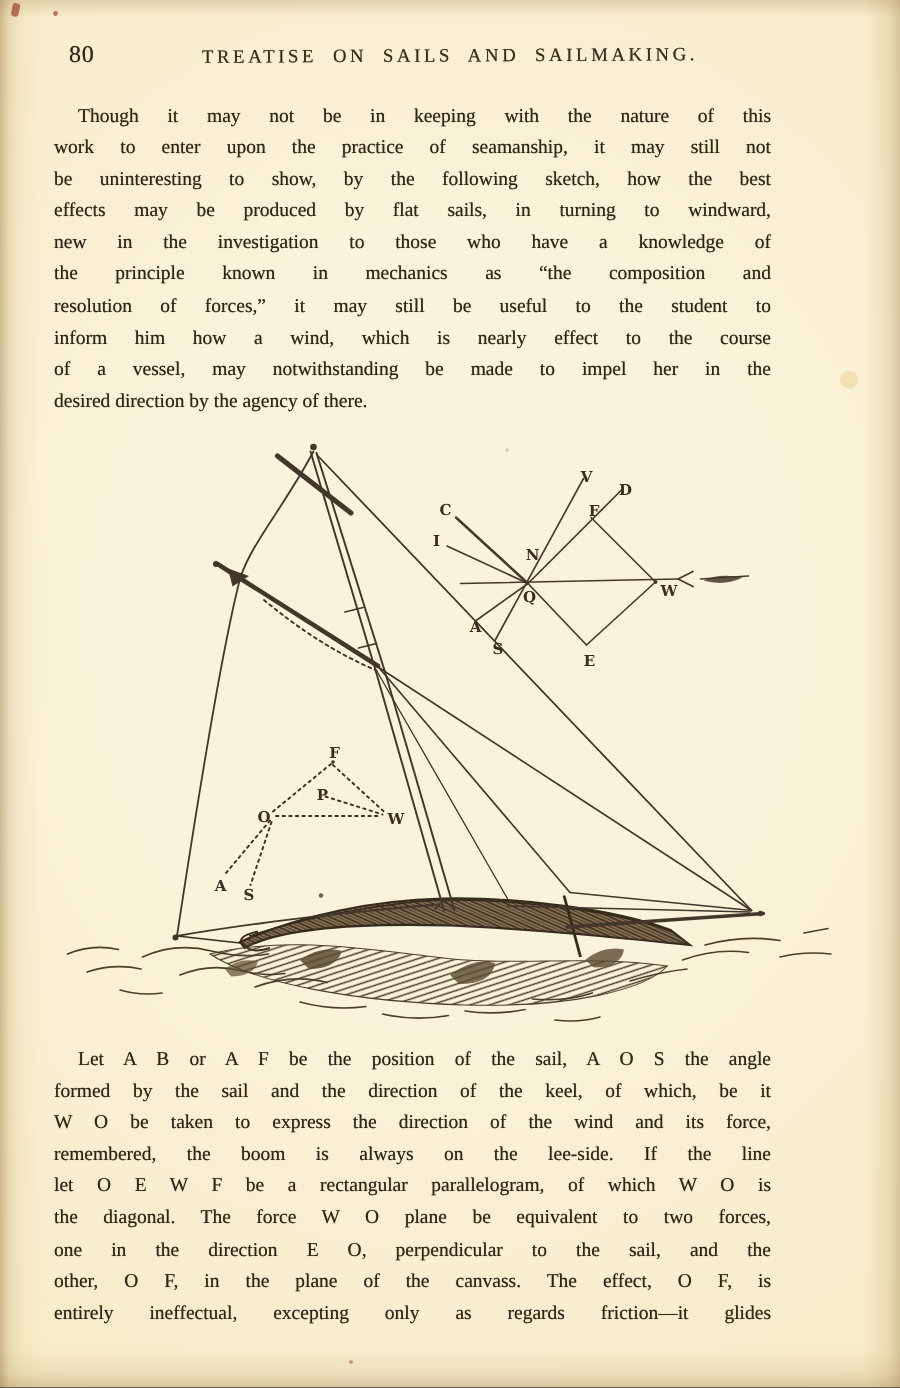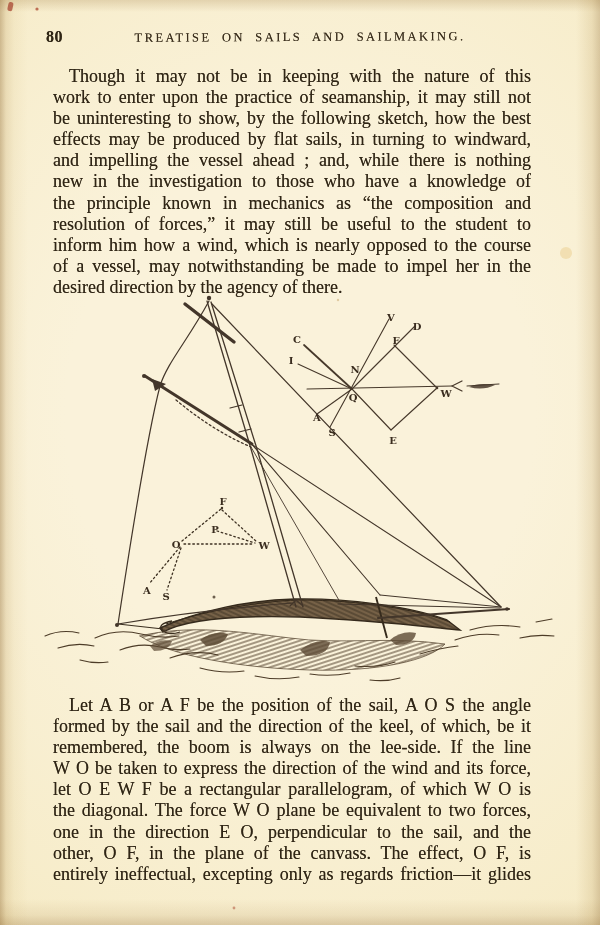--- a/index.html
+++ b/index.html
@@ -8,26 +8,26 @@
     background-image:
       linear-gradient(90deg, rgba(142,103,46,.40) 0px, rgba(170,130,60,.18) 6px, rgba(190,155,80,.08) 14px, rgba(0,0,0,0) 28px),
       linear-gradient(270deg, rgba(142,103,46,.30) 0px, rgba(170,130,60,.16) 8px, rgba(0,0,0,0) 24px),
       linear-gradient(180deg, rgba(150,110,50,.22) 0px, rgba(0,0,0,0) 12px),
       linear-gradient(0deg, rgba(140,100,45,.28) 0px, rgba(160,120,60,.12) 10px, rgba(0,0,0,0) 26px),
       radial-gradient(130% 95% at 50% 45%, #faf2da 30%, #f6ebc6 72%, #f0e0ae 100%);
     font-family:"Liberation Serif","DejaVu Serif",serif;
     color:#2f2515;
   }
   .ink{ text-shadow:0 0 .5px rgba(47,37,21,.65); }
-  .pageno{ position:absolute;left:46px;top:28px;font-size:16px;letter-spacing:.5px;font-weight:bold; }
+  .pageno{ position:absolute;left:46px;top:28px;font-size:16px;letter-spacing:.5px; }
   .htitle{
     position:absolute;left:50%;top:30px;transform:translateX(-50%) rotate(-.3deg);
     font-size:12.5px;letter-spacing:2.4px;word-spacing:5px;white-space:nowrap;color:#382c1b;
   }
-  .para{ position:absolute;left:53px;width:478px;font-size:18px; }
+  .para{ position:absolute;left:36px;width:478px;font-size:13px; }
   .p1{ top:66px; }
   .p2{ top:695px; }
   .tline{
     height:21.1px;line-height:21.1px;white-space:nowrap;
     text-align:justify;text-align-last:justify;overflow:visible;
   }
   .tline.indent{ padding-left:16px; }
   .tline.short{ text-align-last:left; }
   svg.illus{ position:absolute;left:0;top:0;width:600px;height:925px; }
 </style>
@@ -164,34 +164,33 @@
   </svg>
 
   <div class="pageno ink">80</div>
   <div class="htitle ink">TREATISE ON SAILS AND SAILMAKING.</div>
 
   <div class="para p1 ink">
     <div class="tline indent">Though it may not be in keeping with the nature of this</div>
     <div class="tline">work to enter upon the practice of seamanship, it may still not</div>
     <div class="tline">be uninteresting to show, by the following sketch, how the best</div>
     <div class="tline">effects may be produced by flat sails, in turning to windward,</div>
-    <div class="tline">and impelling the vessel ahead ; and, while there is nothing</div>
     <div class="tline">new in the investigation to those who have a knowledge of</div>
     <div class="tline">the principle known in mechanics as “the composition and</div>
     <div class="tline">resolution of forces,” it may still be useful to the student to</div>
-    <div class="tline">inform him how a wind, which is nearly opposed to the course</div>
+    <div class="tline">inform him how a wind, which is nearly effect to the course</div>
     <div class="tline">of a vessel, may notwithstanding be made to impel her in the</div>
     <div class="tline short">desired direction by the agency of there.</div>
   </div>
 
   <div class="para p2 ink">
     <div class="tline indent">Let A B or A F be the position of the sail, A O S the angle</div>
     <div class="tline">formed by the sail and the direction of the keel, of which, be it</div>
+    <div class="tline">W O be taken to express the direction of the wind and its force,</div>
     <div class="tline">remembered, the boom is always on the lee-side.  If the line</div>
-    <div class="tline">W O be taken to express the direction of the wind and its force,</div>
     <div class="tline">let O E W F be a rectangular parallelogram, of which W O is</div>
     <div class="tline">the diagonal.  The force W O plane be equivalent to two forces,</div>
     <div class="tline">one in the direction E O, perpendicular to the sail, and the</div>
     <div class="tline">other, O F, in the plane of the canvass.  The effect, O F, is</div>
     <div class="tline">entirely ineffectual, excepting only as regards friction—it glides</div>
   </div>
 
 </div>
 
 </body></html>

